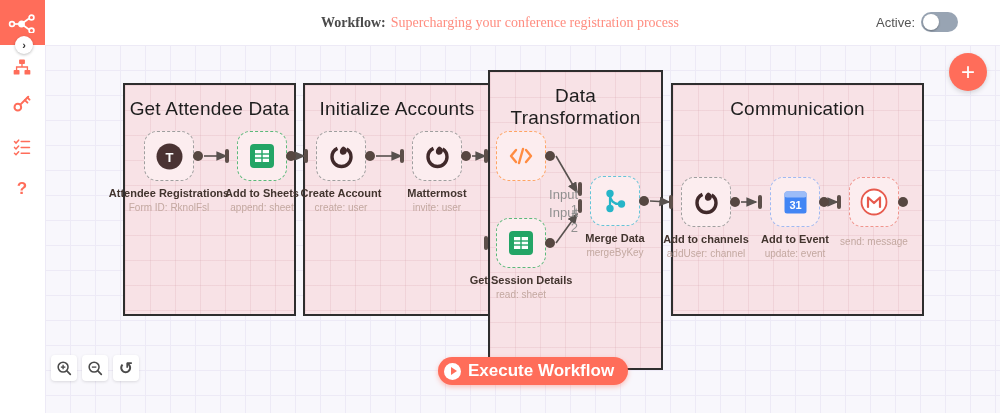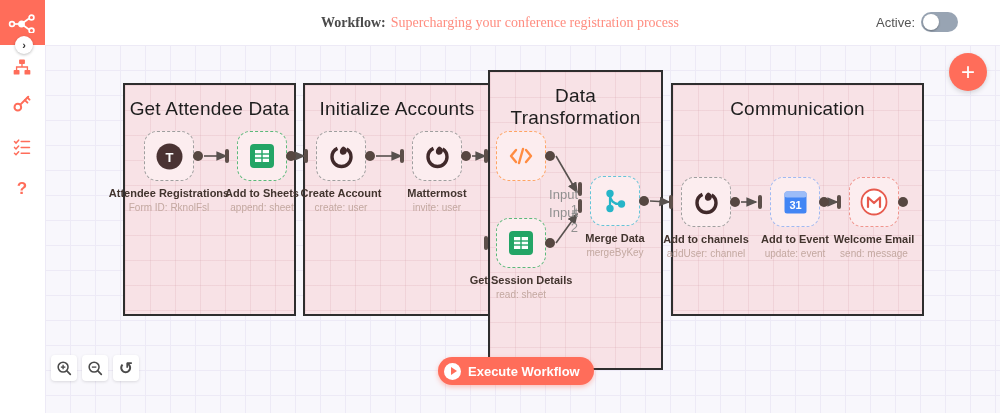--- a/index.html
+++ b/index.html
@@ -75,21 +75,21 @@
   .zoom-bar { position:absolute; left:51px; top:355px; display:flex; gap:5px;
     z-index:10; }
   .zoom-btn { width:26px; height:26px; background:#fff; border-radius:4px;
     box-shadow:0 1px 3px rgba(0,0,0,.12); display:flex; align-items:center;
     justify-content:center; cursor:pointer; color:#4a4a4a; }
   .reset-glyph { font-size:17px; line-height:1; color:#4a4a4a; font-weight:bold; }
   .exec-btn { position:absolute; left:438px; top:357px; height:28px;
     padding:0 14px 0 6px; border-radius:14px; background:#ff6d5a; display:flex;
     align-items:center; gap:7px; z-index:10; cursor:pointer;
     box-shadow:0 2px 5px rgba(255,109,90,.4); }
-  .exec-label { color:#fff; font-size:13px; font-weight:bold; }
+  .exec-label { color:#fff; font-size:17px; font-weight:bold; }
   .play-circle { width:17px; height:17px; border-radius:50%; background:#fff;
     display:flex; align-items:center; justify-content:center; }
   .play-tri { width:0; height:0; border-left:6px solid #ff6d5a;
     border-top:4px solid transparent; border-bottom:4px solid transparent;
     margin-left:2px; }
 </style>
 </head>
 <body>
 
 <div class="canvas"></div>
@@ -281,21 +281,20 @@
 <div class="node" style="left:849px;top:177px;--bc:#f0948c">
   <div class="node-box">
     <svg width="28" height="28" viewBox="0 0 28 28">
       <circle cx="14" cy="14" r="12.5" fill="#fff" stroke="#e75a4d" stroke-width="1.8"></circle>
       <path d="M8 19 V9.5 L14 15 L20 9.5 V19" fill="none" stroke="#e75a4d" stroke-width="2.2" stroke-linecap="round" stroke-linejoin="round"></path>
     </svg>
   </div>
   <div class="in-bar"></div>
   <div class="out-dot"></div>
   <div class="node-label">
-      <div class="nname">Welcome Email</div>
       <div class="nsub">send: message</div>
     </div>
 </div>
 
 <div class="plus-btn">+</div>
 
 <div class="zoom-bar">
   <div class="zoom-btn">
     <svg width="18" height="18" viewBox="0 0 20 20">
       <circle cx="9" cy="9" r="5.5" fill="none" stroke="#4a4a4a" stroke-width="1.7"></circle>

